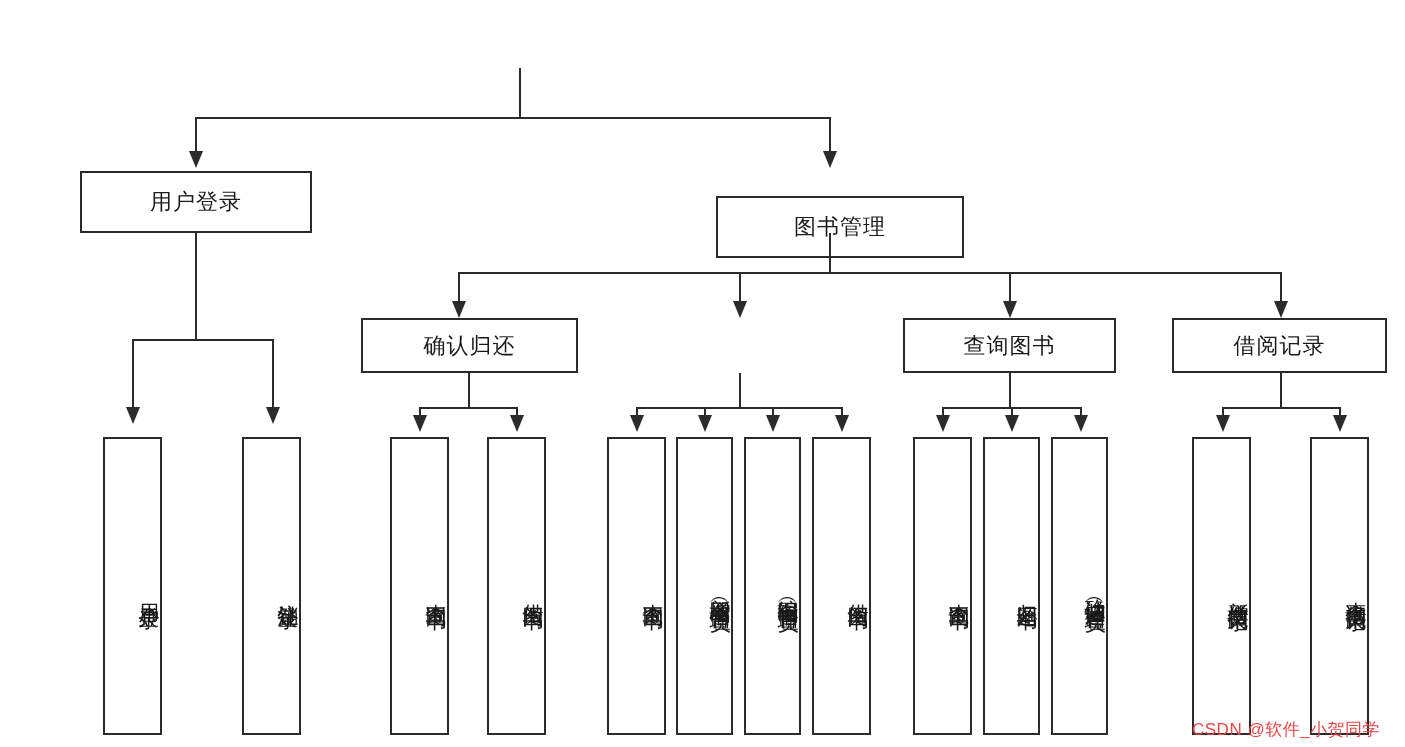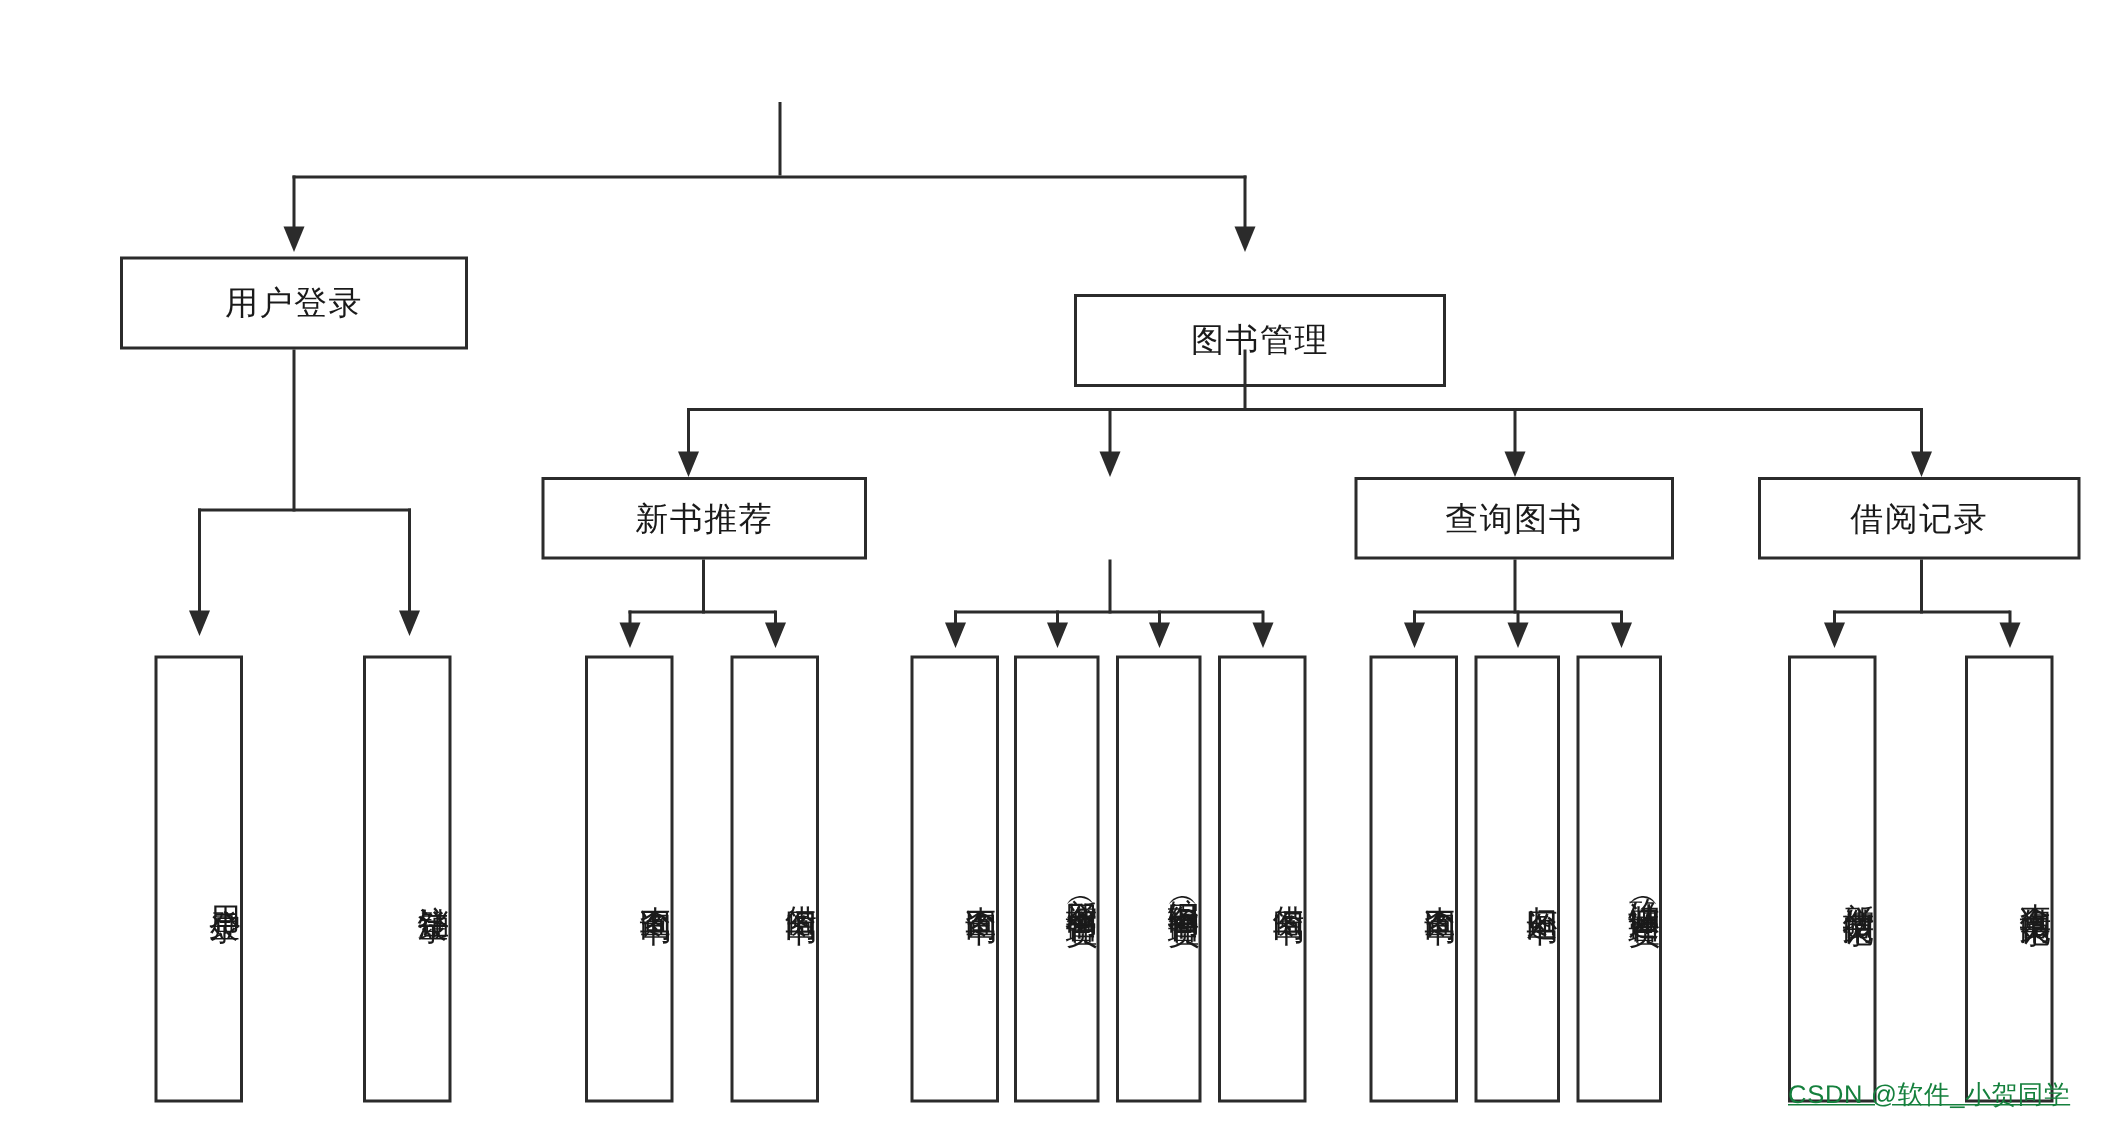--- a/index.html
+++ b/index.html
@@ -60,24 +60,23 @@
     position: absolute;
     width: 0;
     height: 0;
     border-left: 7px solid transparent;
     border-right: 7px solid transparent;
     border-top: 17px solid #2b2b2b;
   }
   .watermark {
     position: absolute;
     font-size: 17px;
-    color: #15803d;
+    color: #ef4444;
     white-space: nowrap;
     letter-spacing: 0.5px;
-    text-decoration: underline;
   }
 </style>
 </head>
 <body>
 
 <div id="canvas">
 
 
   <div class="ln ln-v" style="left:519px; top:68px; height:49px;"></div>
 
@@ -107,21 +106,21 @@
   <div class="ln ln-v" style="left:458px; top:272px; height:32px;"></div>
   <div class="arrow" style="left:452px; top:301px;"></div>
   <div class="ln ln-v" style="left:739px; top:272px; height:32px;"></div>
   <div class="arrow" style="left:733px; top:301px;"></div>
   <div class="ln ln-v" style="left:1009px; top:272px; height:32px;"></div>
   <div class="arrow" style="left:1003px; top:301px;"></div>
   <div class="ln ln-v" style="left:1280px; top:272px; height:32px;"></div>
   <div class="arrow" style="left:1274px; top:301px;"></div>
 
   <div class="box box-h" style="left:361px; top:318px; width:217px; height:55px;">
-    <span>新书推荐</span>
+    <span>确认归还</span>
   </div>
   <div class="box box-h" style="left:903px; top:318px; width:213px; height:55px;">
     <span>查询图书</span>
   </div>
   <div class="box box-h" style="left:1172px; top:318px; width:215px; height:55px;text-align:right;">
     <span>借阅记录</span>
   </div>
 
   <div class="ln ln-v" style="left:468px; top:373px; height:36px;"></div>
   <div class="ln ln-h" style="left:419px; top:407px; width:98px;"></div>

